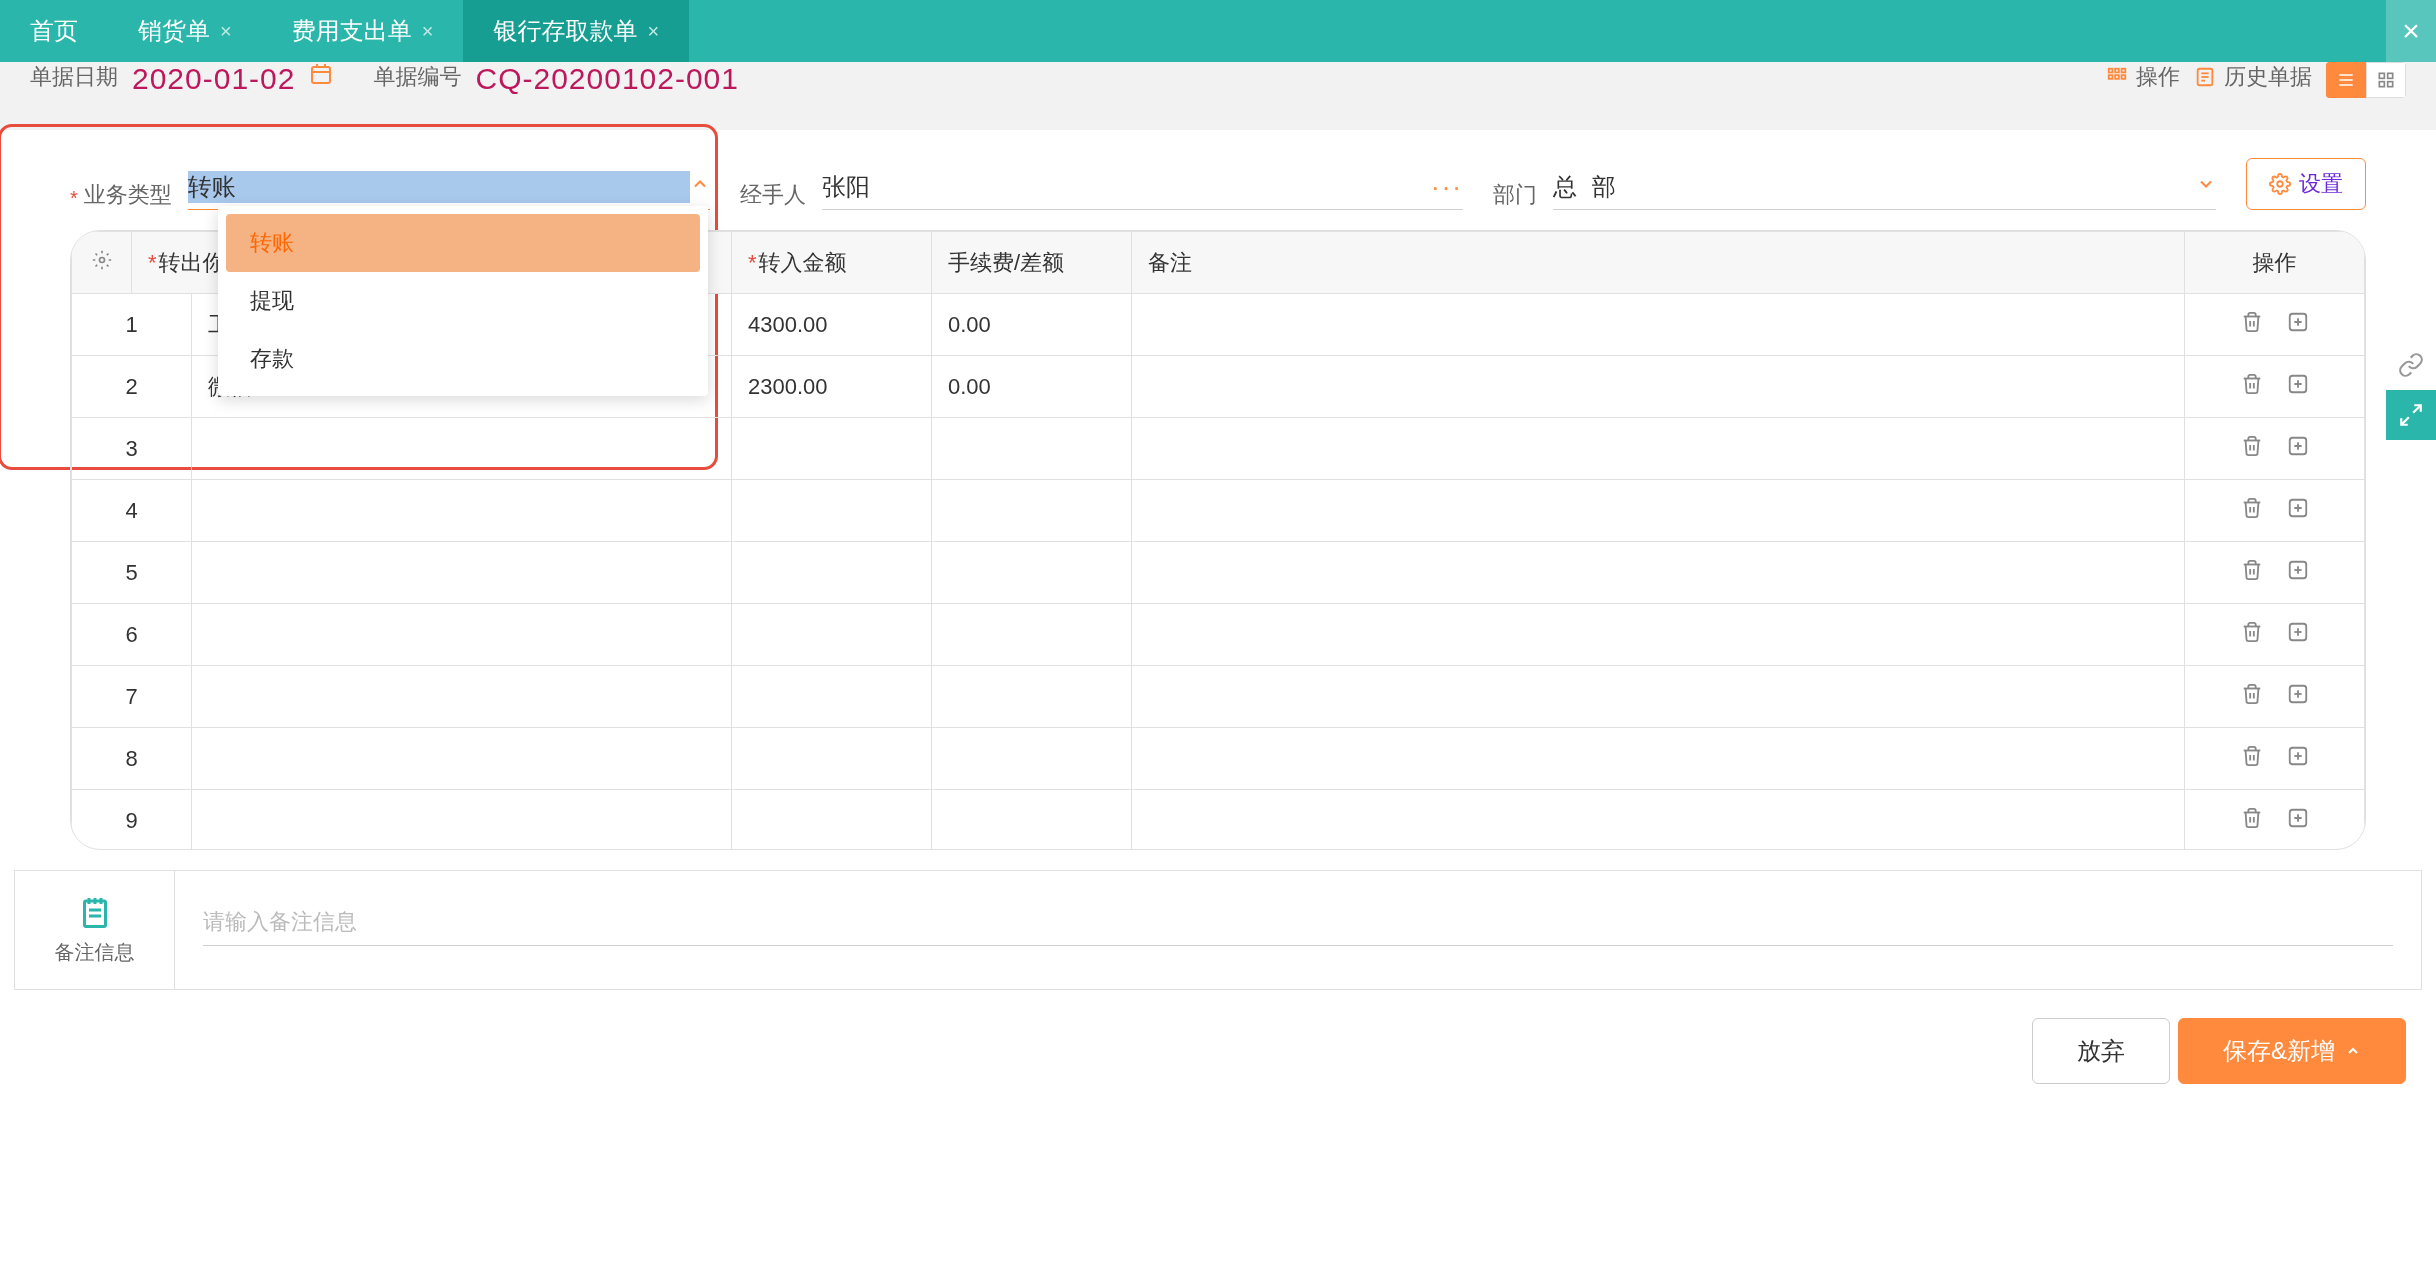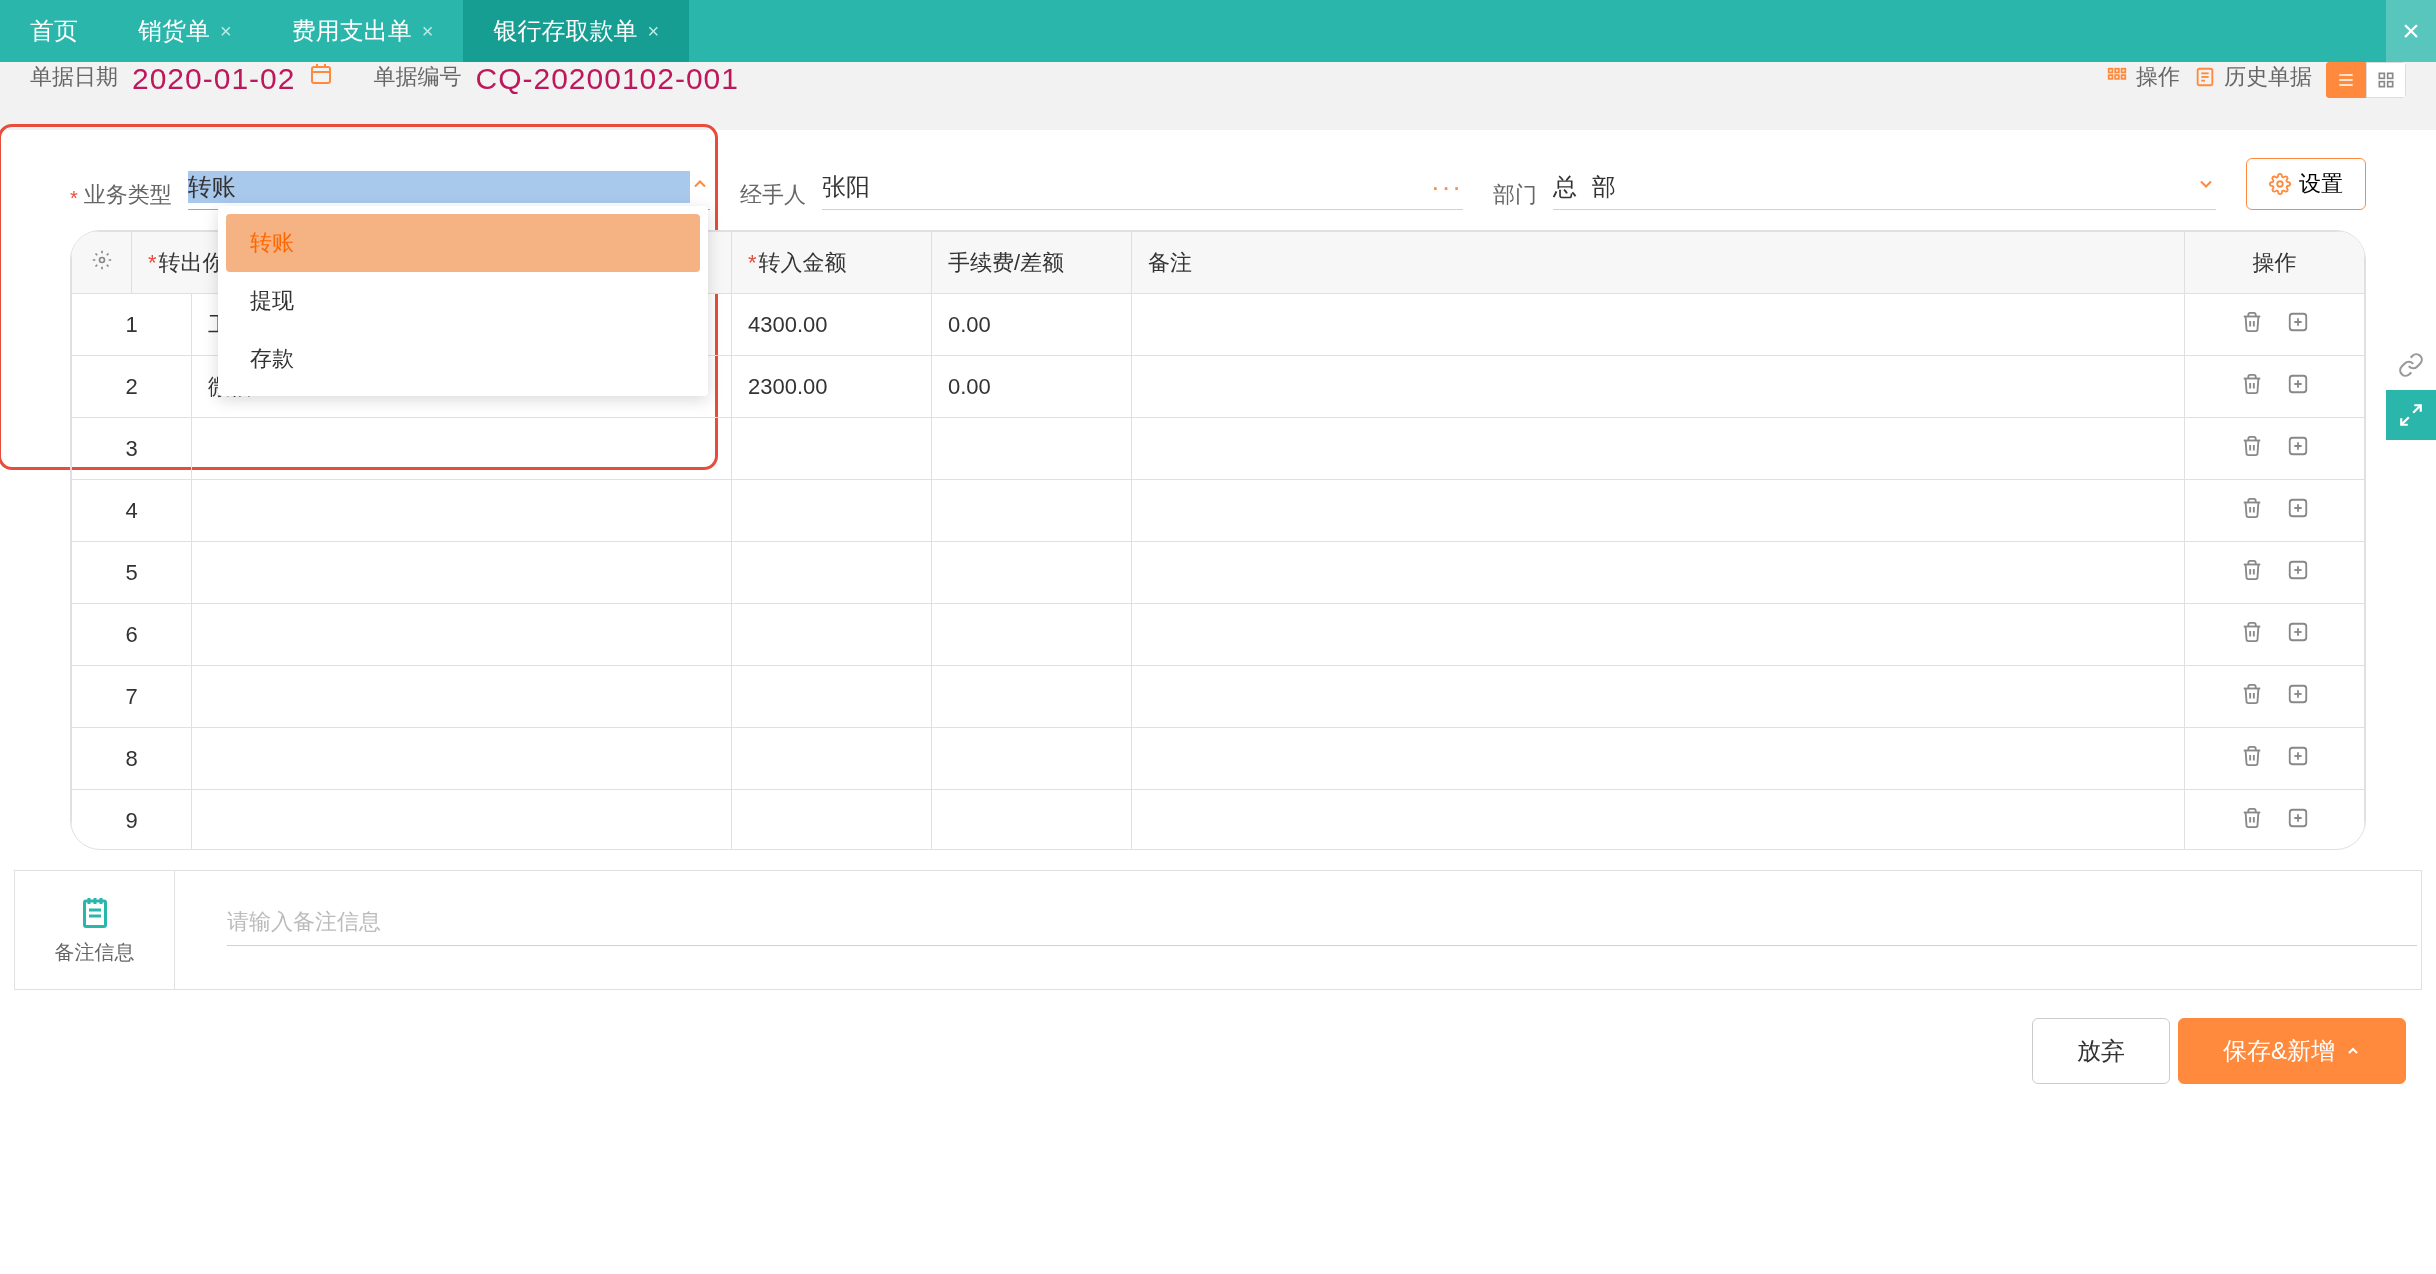--- a/index.html
+++ b/index.html
@@ -28,21 +28,21 @@
   
   .form-row-wrap { display: flex; padding: 28px 70px 20px 70px; gap: 30px; }
   .form-group { display: flex; align-items: flex-end; flex: 1; position: relative; }
   .form-star { color: #e74c3c; margin-right: 6px; font-size: 20px; }
   .form-label { color: #666; font-size: 22px; margin-right: 16px; white-space: nowrap; }
   .form-input-wrap { flex: 1; border-bottom: 1px solid #d0d0d0; display: flex; align-items: center; padding: 6px 0; }
   .form-value { font-size: 24px; color: #333; flex: 1; }
   .form-value.selected { background: #a8c8ec; }
   .form-caret { color: #ff8a3d; font-size: 22px; }
   .form-dots { color: #ff8a3d; font-size: 26px; letter-spacing: 2px; }
-  .settings-btn { border: 1.5px solid #ff8a3d; color: #000000; padding: 10px 22px; border-radius: 6px; display: flex; align-items: center; gap: 8px; font-size: 22px; cursor: pointer; }
+  .settings-btn { border: 1.5px solid #ff8a3d; color: #6d28d9; padding: 10px 22px; border-radius: 6px; display: flex; align-items: center; gap: 8px; font-size: 22px; cursor: pointer; }
   
   
   .highlight-box { position: absolute; border: 3px solid #e74c3c; border-radius: 14px; pointer-events: none; }
   
   
   .dropdown { position: absolute; top: 48px; left: 148px; width: 490px; background: #fff; box-shadow: 0 4px 16px rgba(0,0,0,0.15); border-radius: 4px; z-index: 100; padding: 8px 0; }
   .dropdown-item { padding: 14px 24px; font-size: 22px; cursor: pointer; margin: 0 8px; border-radius: 4px; }
   .dropdown-item.selected { background: #f5b383; color: #ff6600; }
   .dropdown-item:not(.selected) { color: #333; }
   
@@ -53,21 +53,21 @@
   .table th { background: #f7f7f7; font-weight: normal; color: #333; }
   .th-star { color: #e74c3c; margin-right: 2px; }
   .row-icons { display: flex; justify-content: center; gap: 24px; }
   .row-icon { cursor: pointer; color: #888; }
   
   
   .remark-panel { margin: 20px 14px 0 14px; border: 1px solid #e0e0e0; display: flex; align-items: stretch; min-height: 120px; }
   .remark-label-col { width: 160px; display: flex; flex-direction: column; align-items: center; justify-content: center; gap: 8px; border-right: 1px solid #e0e0e0; color: #666; font-size: 20px; }
   .remark-label-col svg { color: #2bb6ab; }
   .remark-input { flex: 1; padding: 28px 28px; }
-  .remark-input input { width: 100%; border: none; border-bottom: 1px solid #d0d0d0; font-size: 22px; padding: 10px 0; outline: none; color: #333; margin-left: 24px; }
+  .remark-input input { width: 100%; border: none; border-bottom: 1px solid #d0d0d0; font-size: 22px; padding: 10px 0; outline: none; color: #333; }
   .remark-input input::placeholder { color: #bbb; }
   
   
   .footer-bar { display: flex; justify-content: flex-end; gap: 8px; padding: 28px 30px; }
   .btn { padding: 16px 44px; font-size: 24px; border-radius: 6px; cursor: pointer; border: 1.5px solid #ccc; background: #fff; color: #333; }
   .btn-primary { background: #ff8a3d; border-color: #ff8a3d; color: #fff; display: flex; align-items: center; gap: 10px; }
   
   
   .side-rail { position: fixed; right: 0; top: 340px; display: flex; flex-direction: column; }
   .rail-btn { width: 50px; height: 50px; display: flex; align-items: center; justify-content: center; cursor: pointer; }

